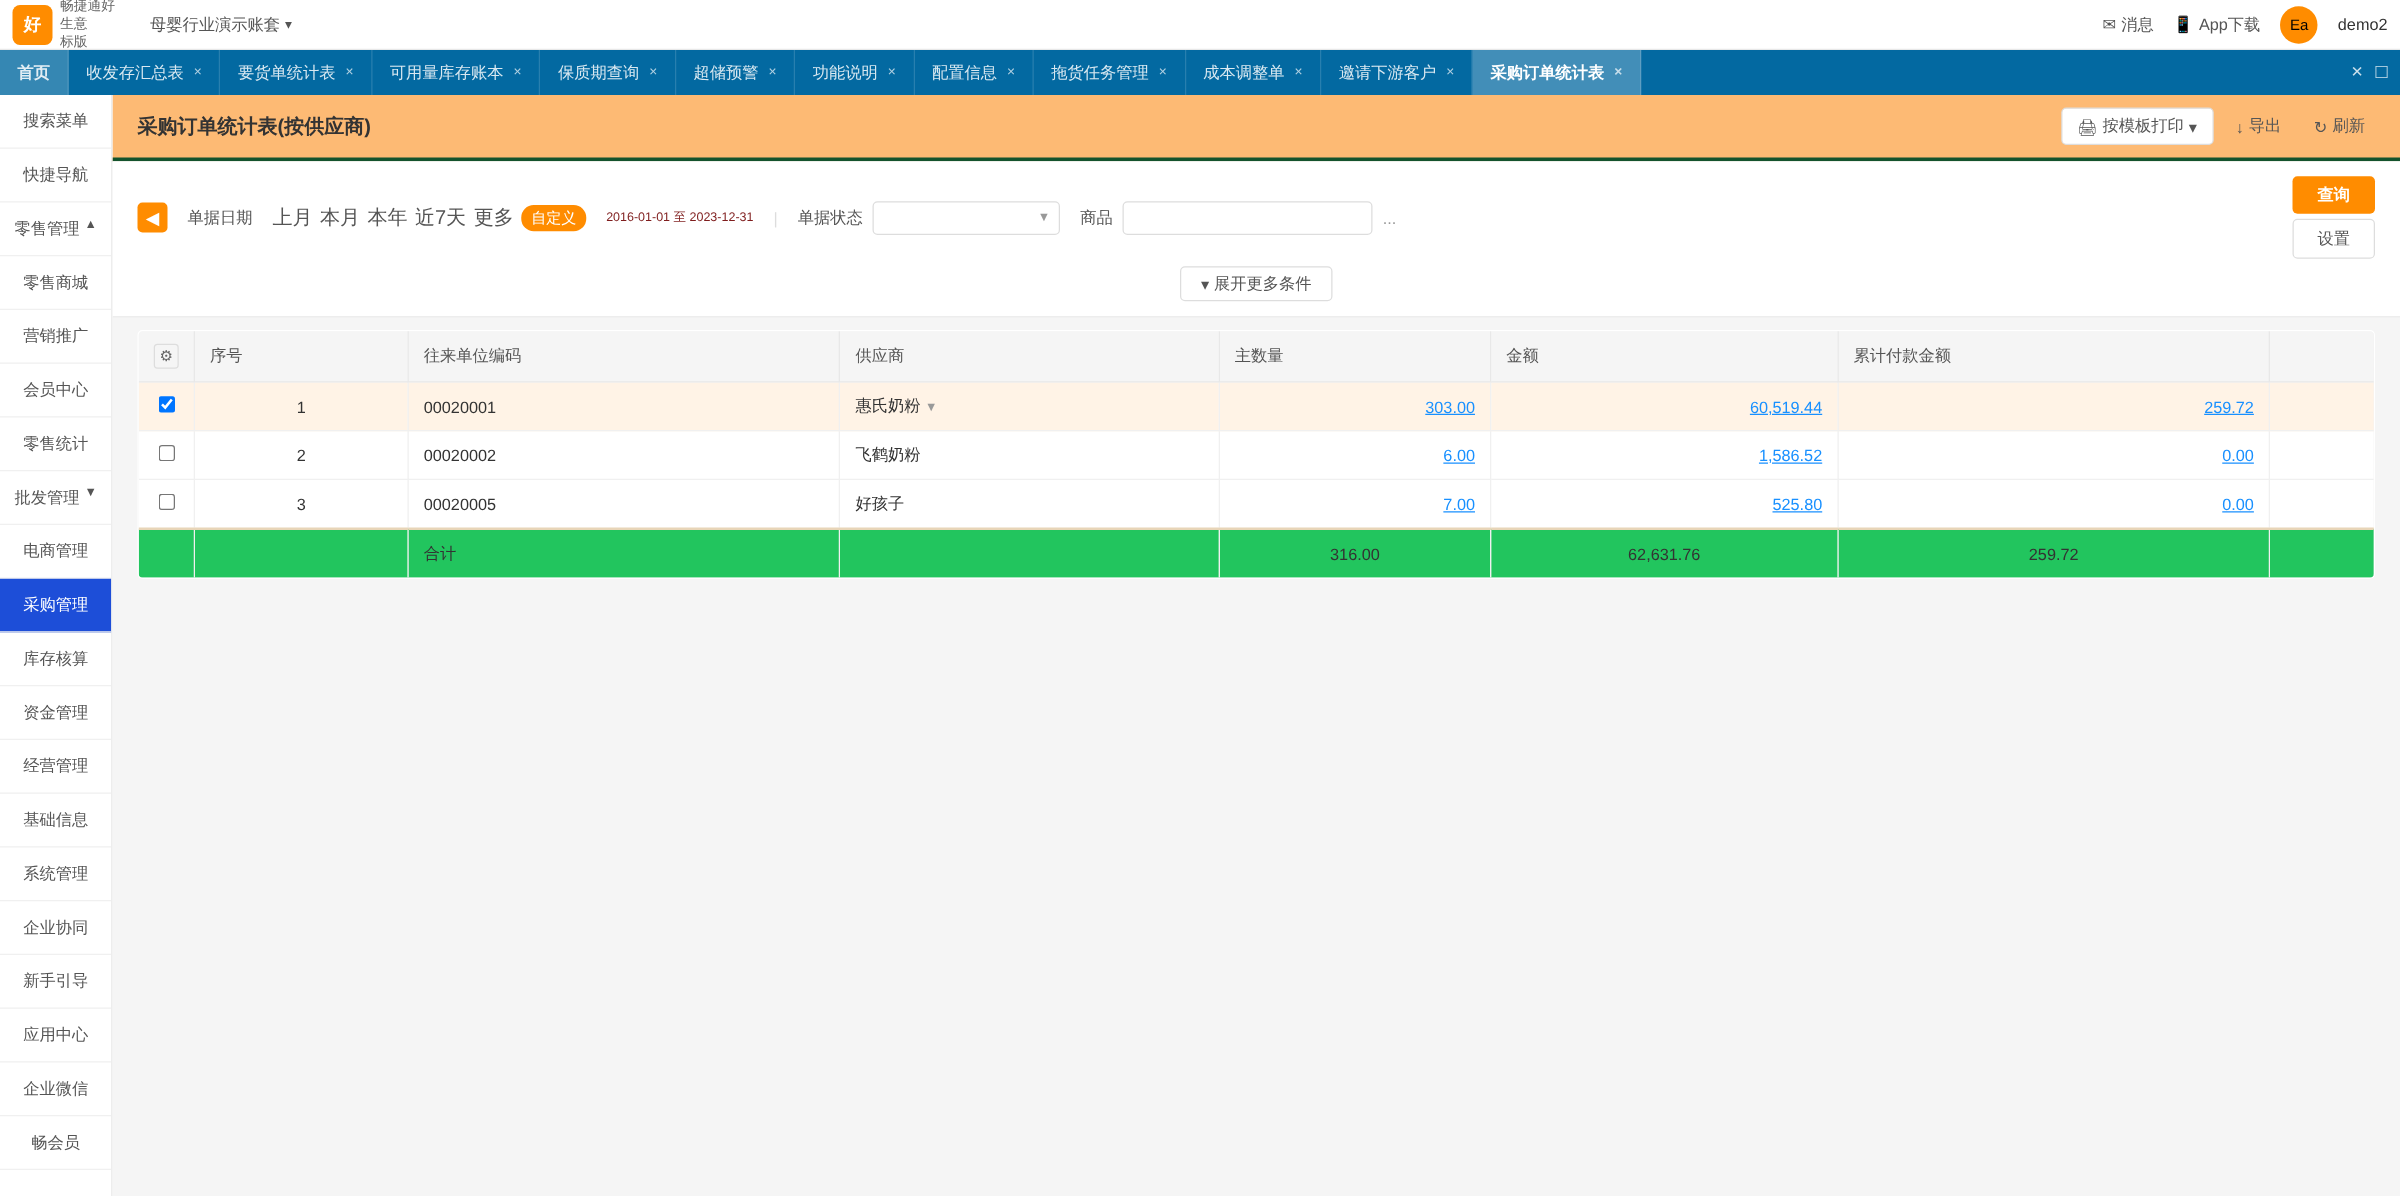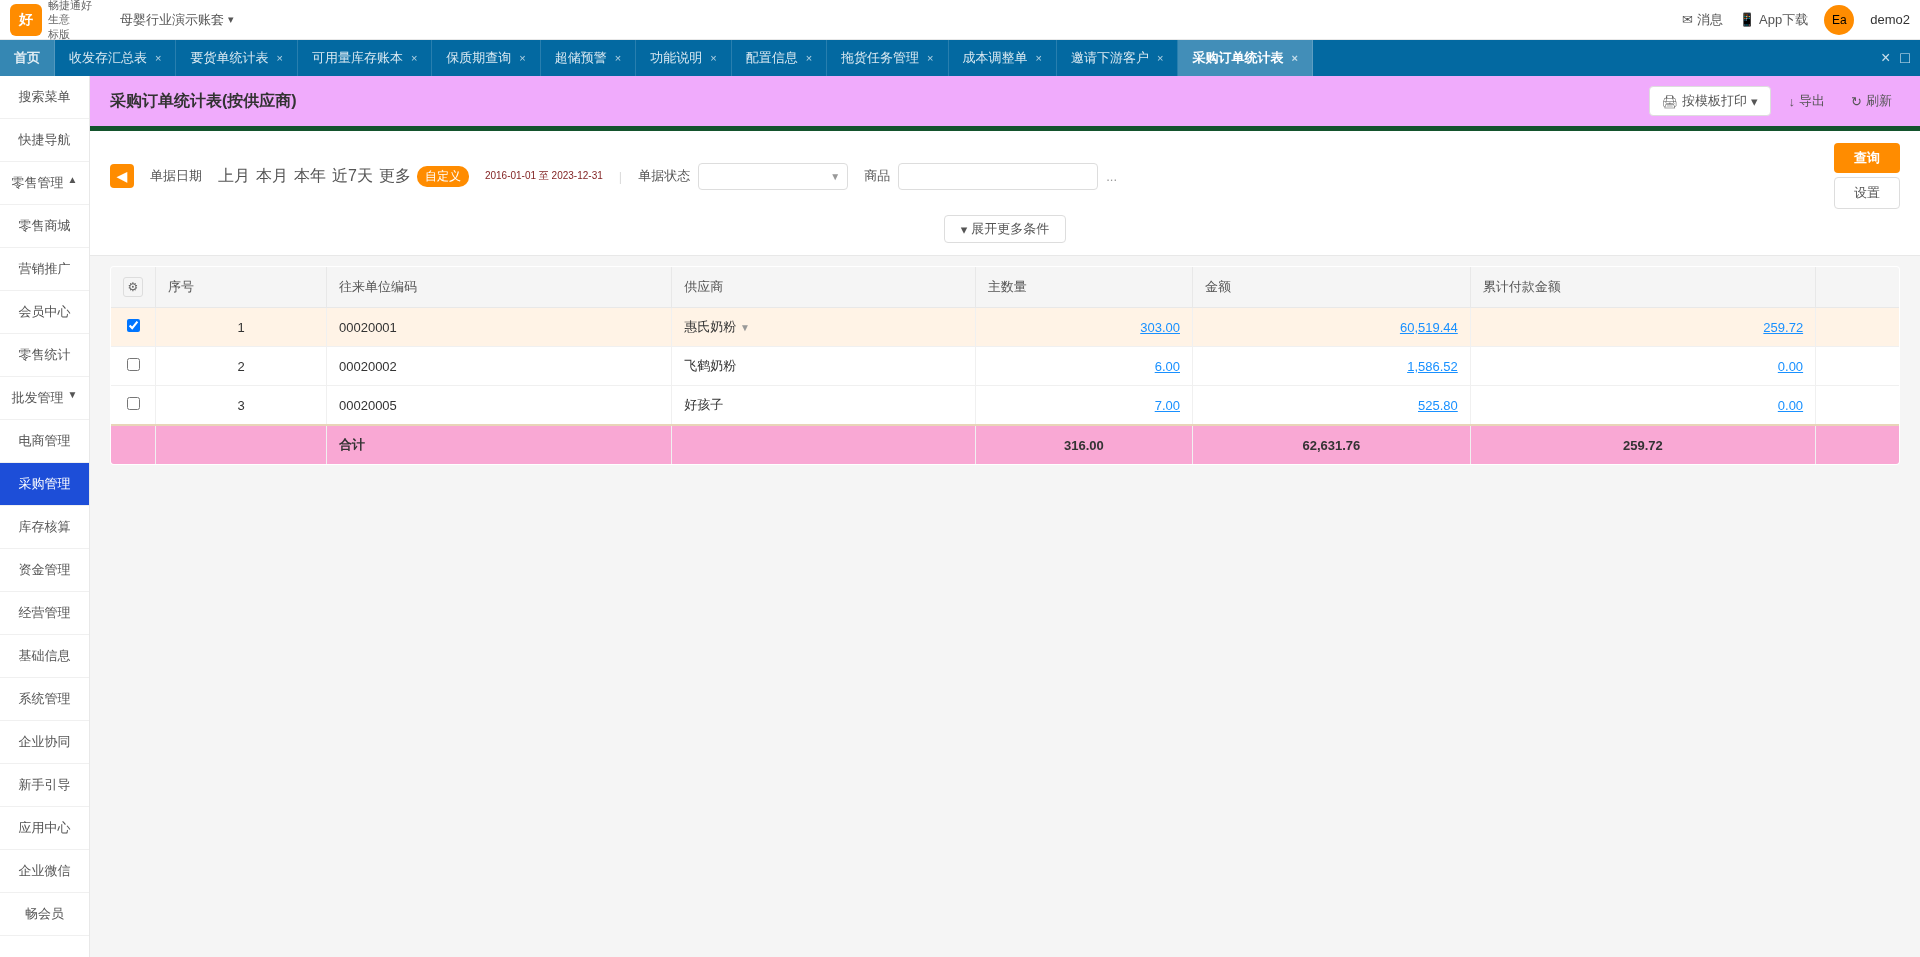--- a/index.html
+++ b/index.html
@@ -31,21 +31,21 @@
     .main-layout { display: flex; flex: 1; overflow: hidden; }
     .sidebar { width: 90px; background: #fff; border-right: 1px solid #e8e8e8; display: flex; flex-direction: column; overflow-y: auto; flex-shrink: 0; }
     .sidebar-item { padding: 12px 6px; text-align: center; cursor: pointer; color: #555; font-size: 13px; border-bottom: 1px solid #f0f0f0; transition: all 0.2s; }
     .sidebar-item.active { background: #1d4ed8; color: #fff; }
     .sidebar-item.has-arrow { display: flex; justify-content: center; gap: 4px; }
 
     
     .content { flex: 1; display: flex; flex-direction: column; overflow: hidden; background: #f5f5f5; }
 
     
-    .page-header { background: #f0abfc; padding: 10px 20px; border-bottom: 5px solid #14532d; display: flex; align-items: center; justify-content: space-between; flex-shrink: 0; }
+    .page-header { background: #fdba74; padding: 10px 20px; border-bottom: 3px solid #14532d; display: flex; align-items: center; justify-content: space-between; flex-shrink: 0; }
     .page-title { font-size: 16px; font-weight: bold; color: #333; }
     .page-actions { display: flex; align-items: center; gap: 10px; }
     .btn-template-print { display: flex; align-items: center; gap: 4px; border: 1px solid #ddd; background: #fff; color: #555; padding: 5px 12px; border-radius: 4px; cursor: pointer; font-size: 13px; }
     .btn-export { display: flex; align-items: center; gap: 4px; border: none; background: none; color: #555; padding: 5px 8px; cursor: pointer; font-size: 13px; }
     .btn-refresh { display: flex; align-items: center; gap: 4px; border: none; background: none; color: #555; padding: 5px 8px; cursor: pointer; font-size: 13px; }
 
     
     .filter-bar { background: #fff; padding: 12px 20px; border-bottom: 1px solid #e8e8e8; flex-shrink: 0; }
     .filter-row { display: flex; align-items: center; gap: 16px; flex-wrap: wrap; }
     .filter-toggle-btn { width: 24px; height: 24px; background: #ff8c00; color: #fff; border: none; border-radius: 4px; cursor: pointer; display: flex; align-items: center; justify-content: center; font-size: 14px; flex-shrink: 0; }
@@ -74,21 +74,21 @@
     .data-table th { padding: 10px 12px; text-align: left; color: #555; font-weight: normal; border-bottom: 1px solid #e8e8e8; border-right: 1px solid #e8e8e8; font-size: 13px; white-space: nowrap; }
     .data-table th:last-child { border-right: none; }
     .data-table td { padding: 10px 12px; border-bottom: 1px solid #f0f0f0; border-right: 1px solid #f0f0f0; font-size: 13px; color: #333; }
     .data-table td:last-child { border-right: none; }
     .data-table tbody tr.selected { background: #fff3e6; }
     .data-table .num-cell { text-align: center; }
     .data-table .link-cell { color: #1890ff; text-decoration: underline; cursor: pointer; text-align: right; }
     .data-table .text-right { text-align: center; }
     .settings-icon { width: 20px; height: 20px; border: 1px solid #ddd; border-radius: 3px; display: inline-flex; align-items: center; justify-content: center; cursor: pointer; color: #666; font-size: 12px; }
     .th-settings { text-align: center; width: 40px; }
-    .footer-row { background: #f9a8d4; font-weight: bold; }
+    .footer-row { background: #22c55e; font-weight: normal; }
     .footer-row td { border-top: 2px solid #e8d5b8; color: #333; }
 
     
     ::-webkit-scrollbar { width: 6px; height: 6px; }
     ::-webkit-scrollbar-track { background: #f1f1f1; }
     ::-webkit-scrollbar-thumb { background: #ccc; border-radius: 3px; }
   </style>
 </head>
 <body>
 

